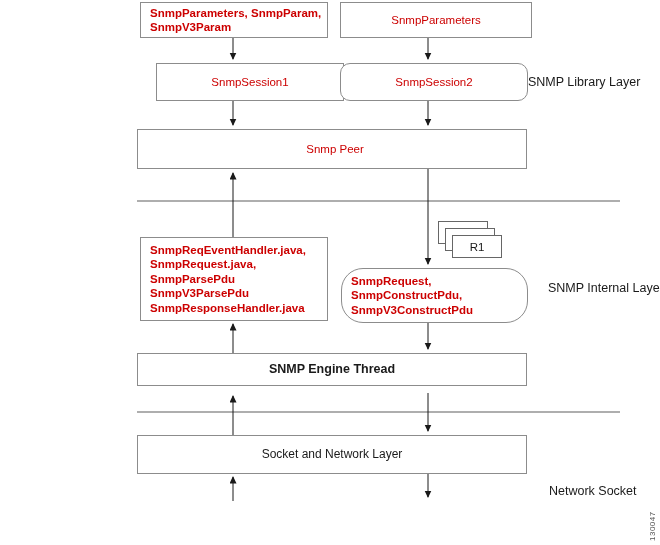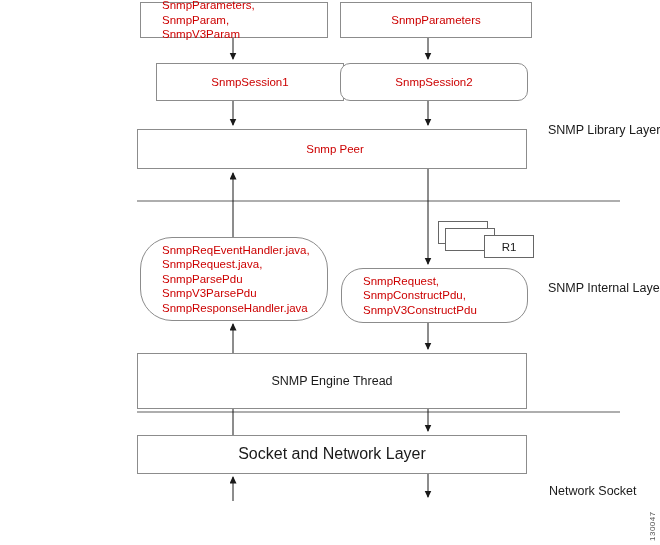--- a/index.html
+++ b/index.html
@@ -8,46 +8,46 @@
     font-family:"Liberation Sans", sans-serif; overflow:hidden;
   }
   .box {
     position:absolute; box-sizing:border-box; background:#ffffff;
     border:1px solid #8c8c8c; color:#cc0000;
     font-size:11.5px; line-height:14.5px;
     display:flex; align-items:center; justify-content:center;
     text-align:center; white-space:pre-line;
   }
   .box.black { color:#1a1a1a; }
-  .box.left-text { justify-content:flex-start; text-align:left; padding-left:21px; padding-right:4px; }
+  .box.left-text { justify-content:flex-start; text-align:left; padding-left:9px; padding-right:4px;font-weight:bold; }
   #box-params-left  { left:140px; top:2px;   width:188px; height:36px; }
   #box-params-right { left:340px; top:2px;   width:192px; height:36px; }
   #box-session1     { left:156px; top:63px;  width:188px; height:38px; }
   #box-session2     { left:340px; top:63px;  width:188px; height:38px;border-radius:10px; }
   #box-peer         { left:137px; top:129px; width:390px; height:40px;padding-left:6px; }
-  #box-handlers     { left:140px; top:237px; width:188px; height:84px;border-radius:32px; }
+  #box-handlers     { left:140px; top:237px; width:188px; height:84px; }
   #box-request      { left:341px; top:268px; width:187px; height:55px;border-radius:22px; }
-  #box-engine       { left:137px; top:353px; width:390px; height:56px; font-size:12.5px; }
-  #box-socket       { left:137px; top:435px; width:390px; height:39px; font-size:16px; }
+  #box-engine       { left:137px; top:353px; width:390px; height:33px; font-size:12.5px;font-weight:bold; }
+  #box-socket       { left:137px; top:435px; width:390px; height:39px; font-size:12px; }
   #box-ip           { left:212px; top:501px; width:238px; height:38px; font-size:12.5px; }
   .layer-label {
     position:absolute; color:#1a1a1a; font-size:12.5px; white-space:nowrap;
   }
-  #label-library  { left:548px; top:75px;margin-top:48px; }
+  #label-library  { left:528px; top:75px; }
   #label-internal { left:548px; top:281px; }
   #label-network  { left:549px; top:484px; }
   .r1rect {
     position:absolute; width:50px; height:23px; box-sizing:border-box;
     background:#fff; border:1px solid #666;
   }
   #r1-back  { left:438px; top:221px; }
   #r1-mid   { left:445px; top:228px; }
   #r1-front {
     left:452px; top:235px; color:#1a1a1a; font-size:11.5px;
-    display:flex; align-items:center; justify-content:center;margin-left:32px;
+    display:flex; align-items:center; justify-content:center;
   }
   .wires { position:absolute; left:0; top:0; }
   .fig-number {
     position:absolute; right:3px; bottom:4px; height:40px;
     color:#555; font-size:8px; letter-spacing:0.5px;
     writing-mode:vertical-rl; transform:rotate(180deg);
   }
 </style>
 </head>
 <body>

